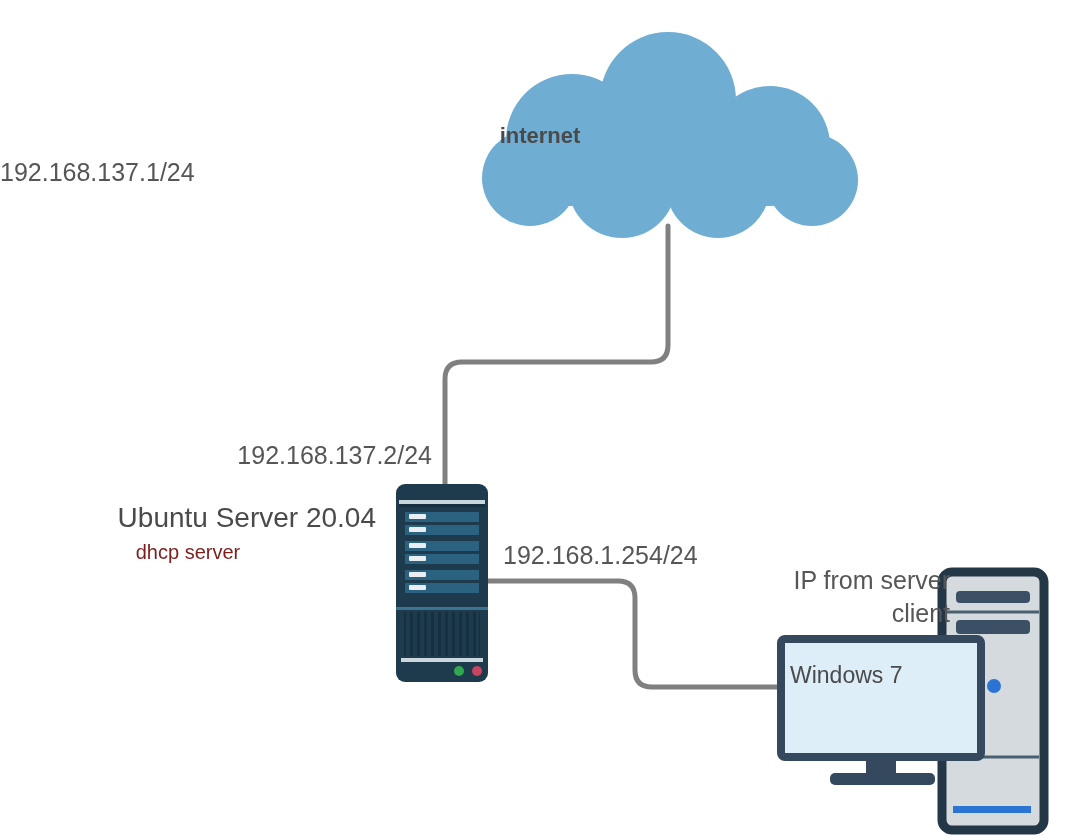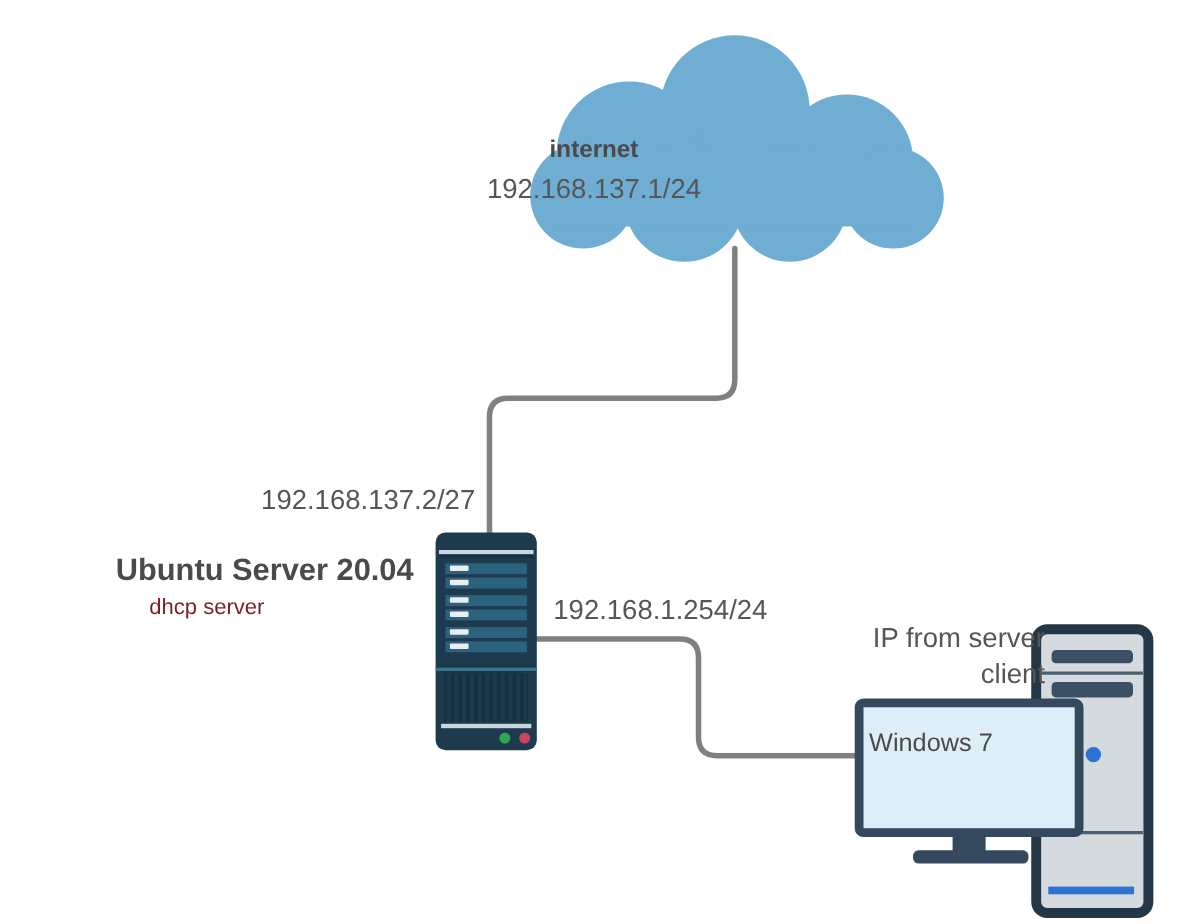--- a/index.html
+++ b/index.html
@@ -30,35 +30,34 @@
   }
   .lbl-cloud-title {
     left: 0; top: 122px; width: 1080px;
     text-align: center;
     font-size: 22px;
     font-weight: bold;
     color: #4a4a4a;
   }
   .lbl-cloud-ip {
     left: 0; top: 157px; width: 1080px;
-    text-align: center;
     font-size: 25px;
     color: #565656;
   }
   .lbl-server-ip {
     left: 0; top: 440px; width: 432px;
     text-align: right;
     font-size: 25px;
     color: #565656;
   }
   .lbl-server-name {
     left: 0; top: 500px; width: 376px;
     text-align: right;
     font-size: 28px;
-    font-weight: bold;
+    font-weight: normal;
     color: #4a4a4a;
   }
   .lbl-server-role {
     left: 0; top: 540px; width: 376px;
     text-align: center;
     font-size: 20px;
     color: #7f1d1d;
   }
   .lbl-lan-ip {
     left: 503px; top: 540px;
@@ -177,21 +176,21 @@
     <rect x="830" y="773" width="105" height="12" rx="5" fill="#34495e"></rect>
 
     <rect x="781" y="639" width="200" height="118" rx="4" ry="4" fill="#ddeef8" stroke="#34495e" stroke-width="8"></rect>
   </g>
 </svg>
 
 <div class="label lbl-cloud-title">internet</div>
 
 <div class="label lbl-cloud-ip">192.168.137.1/24</div>
 
-<div class="label lbl-server-ip">192.168.137.2/27</div>
+<div class="label lbl-server-ip">192.168.137.2/24</div>
 
 <div class="label lbl-server-name">Ubuntu Server 20.04</div>
 
 <div class="label lbl-server-role">dhcp server</div>
 
 <div class="label lbl-lan-ip">192.168.1.254/24</div>
 
 <div class="label lbl-client-1">client</div>
 
 <div class="label lbl-client-2">IP from server</div>

